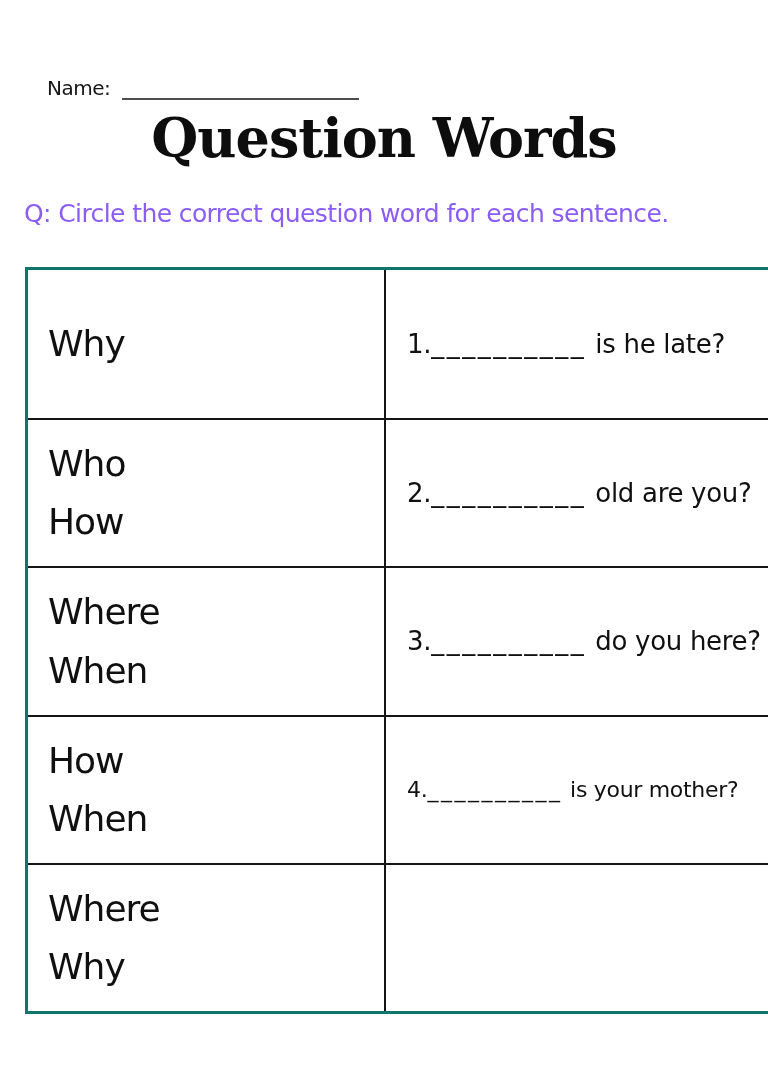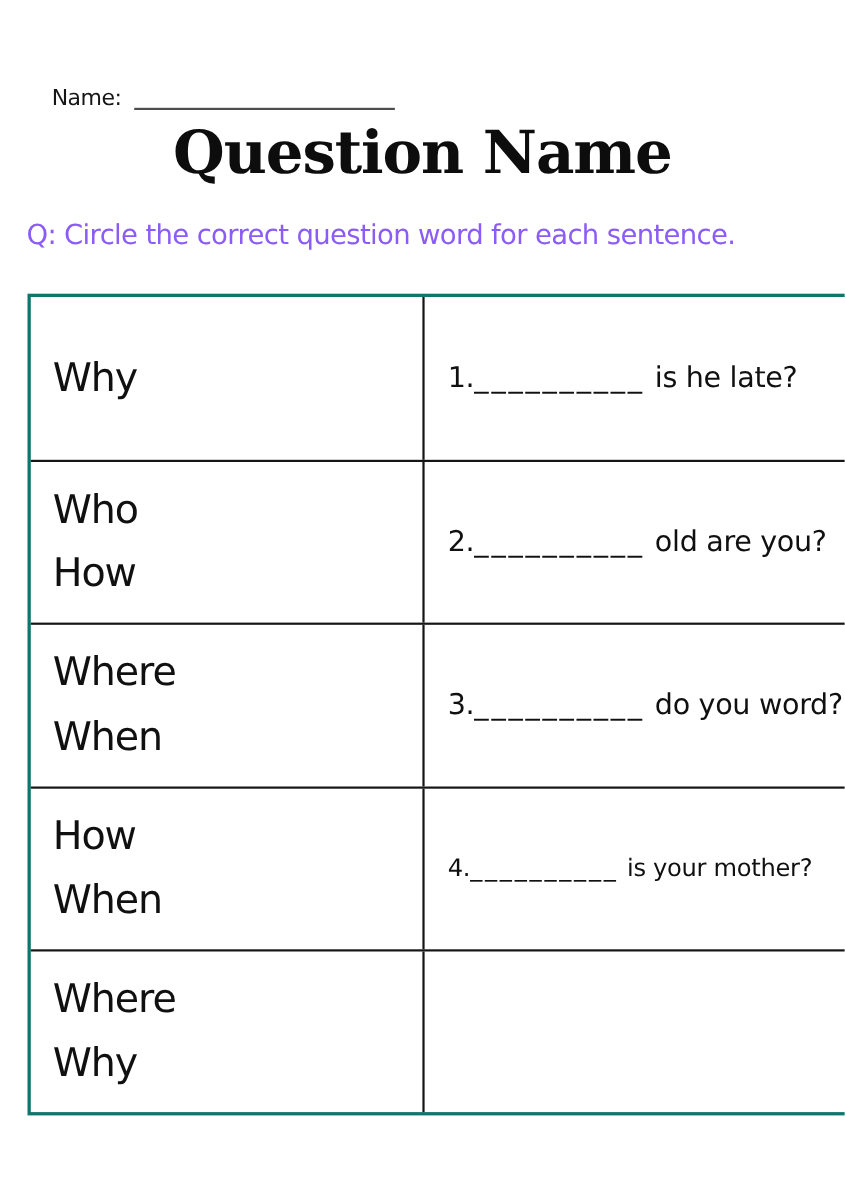--- a/index.html
+++ b/index.html
@@ -114,21 +114,21 @@
 </head>
 <body>
 
 <div class="sheet">
 
   <div class="hdr-group hdr-name">
     <span class="hdr-label">Name:</span>
     <span class="hdr-line"></span>
   </div>
 
-  <div class="title">Question Name</div>
+  <div class="title">Question Words</div>
 
   <div class="instruction">Q: Circle the correct question word for each sentence.</div>
 
   <div class="ws-table">
 
     <div class="ws-row">
       <div class="cell-options">
         <span class="option-word">Why</span>
       </div>
       <div class="cell-question">
@@ -145,21 +145,21 @@
         <span class="q-line"><span>2.</span><span class="q-blank">__________</span><span class="q-text">old are you?</span></span>
       </div>
     </div>
 
     <div class="ws-row">
       <div class="cell-options">
         <span class="option-word">Where</span>
         <span class="option-word">When</span>
       </div>
       <div class="cell-question">
-        <span class="q-line"><span>3.</span><span class="q-blank">__________</span><span class="q-text">do you word?</span></span>
+        <span class="q-line"><span>3.</span><span class="q-blank">__________</span><span class="q-text">do you here?</span></span>
       </div>
     </div>
 
     <div class="ws-row">
       <div class="cell-options">
         <span class="option-word">How</span>
         <span class="option-word">When</span>
       </div>
       <div class="cell-question">
         <span class="q-line small"><span>4.</span><span class="q-blank">__________</span><span class="q-text">is your mother?</span></span>

